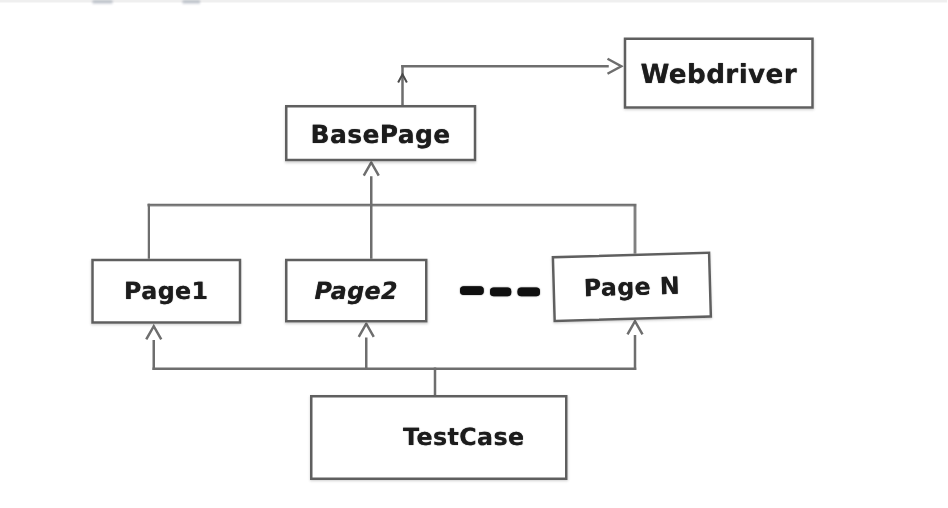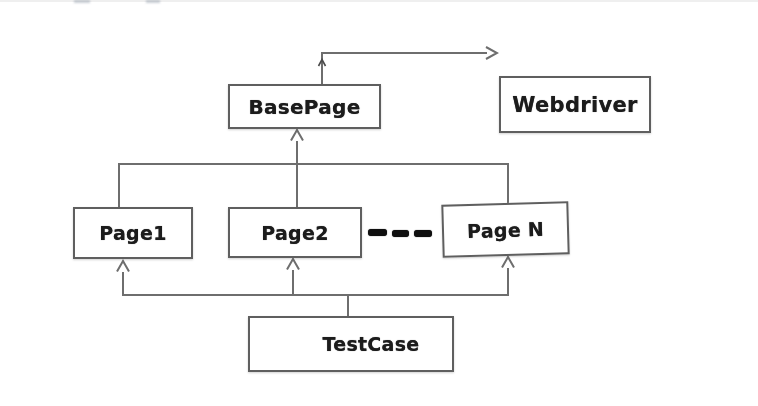--- a/index.html
+++ b/index.html
@@ -45,31 +45,31 @@
     top: 0; height: 3px;
     background: rgba(116,128,148,0.38);
     filter: blur(1px);
   }
   .topstrip {
     position: absolute;
     top: 0; left: 0; right: 0; height: 2px;
     background: #efefef;
   }
   
-  #n-webdriver { left: 499px; top: 30px;  width: 152px; height: 57px; margin-top: 46px; }
+  #n-webdriver { left: 499px; top: 30px;  width: 152px; height: 57px; }
   #n-webdriver .lbl { font-size: 21px; }
   #n-basepage { left: 228px; top: 84px;  width: 153px; height: 45px; }
   #n-basepage .lbl { font-size: 20px; }
   #n-page1    { left: 73px;  top: 207px; width: 120px; height: 52px; }
   #n-page1 .lbl { font-size: 19px; }
-  #n-page2    { left: 228px; top: 207px; width: 134px; height: 51px; }
+  #n-page2    { left: 228px; top: 207px; width: 114px; height: 51px; font-style: italic; }
   #n-page2 .lbl { font-size: 19px; }
   #n-pagen    { left: 442px; top: 203px; width: 127px; height: 53px; transform: rotate(-1.6deg); }
   #n-pagen .lbl { font-size: 19px; }
-  #n-testcase { left: 248px; top: 316px; width: 206px; height: 56px; padding-left: 40px; }
+  #n-testcase { left: 248px; top: 316px; width: 206px; height: 68px; padding-left: 40px; }
   #n-testcase .lbl { font-size: 19px; }
 </style>
 </head>
 <body>
 
 <div class="stage">
   <div class="topstrip"></div>
   <div class="remnant" style="left:74px; width:16px;"></div>
   <div class="remnant" style="left:146px; width:14px;"></div>
 

